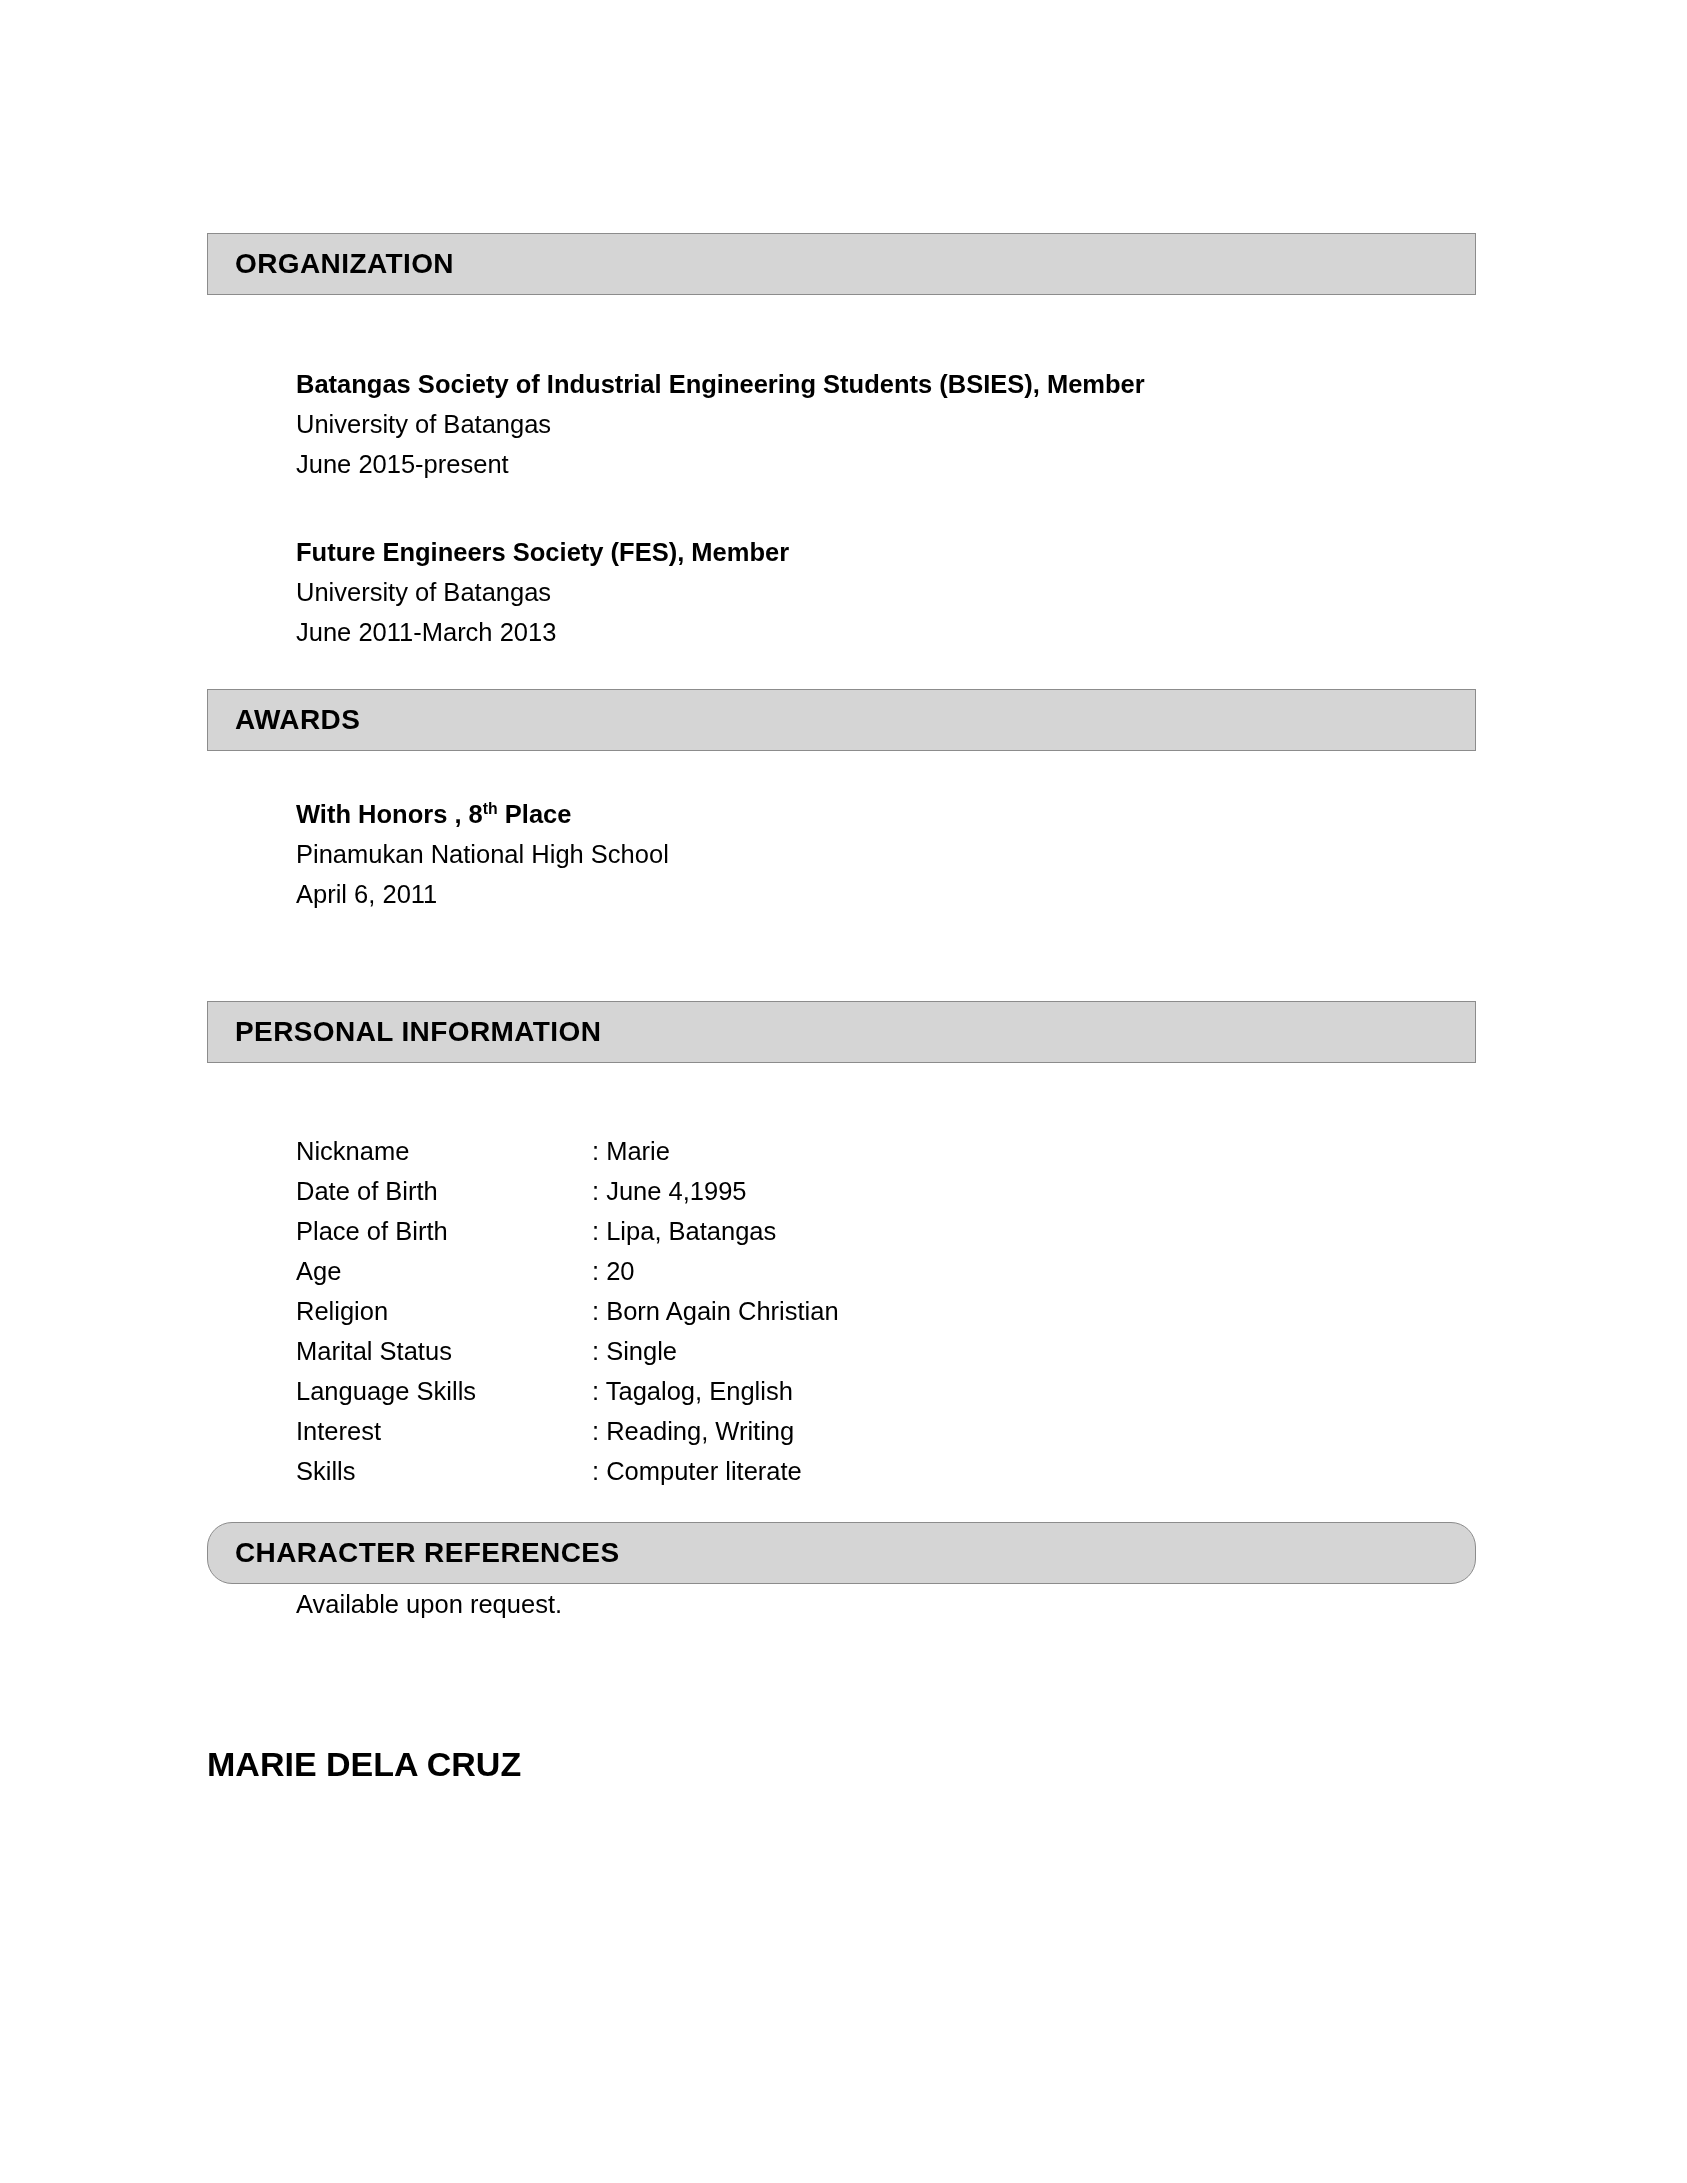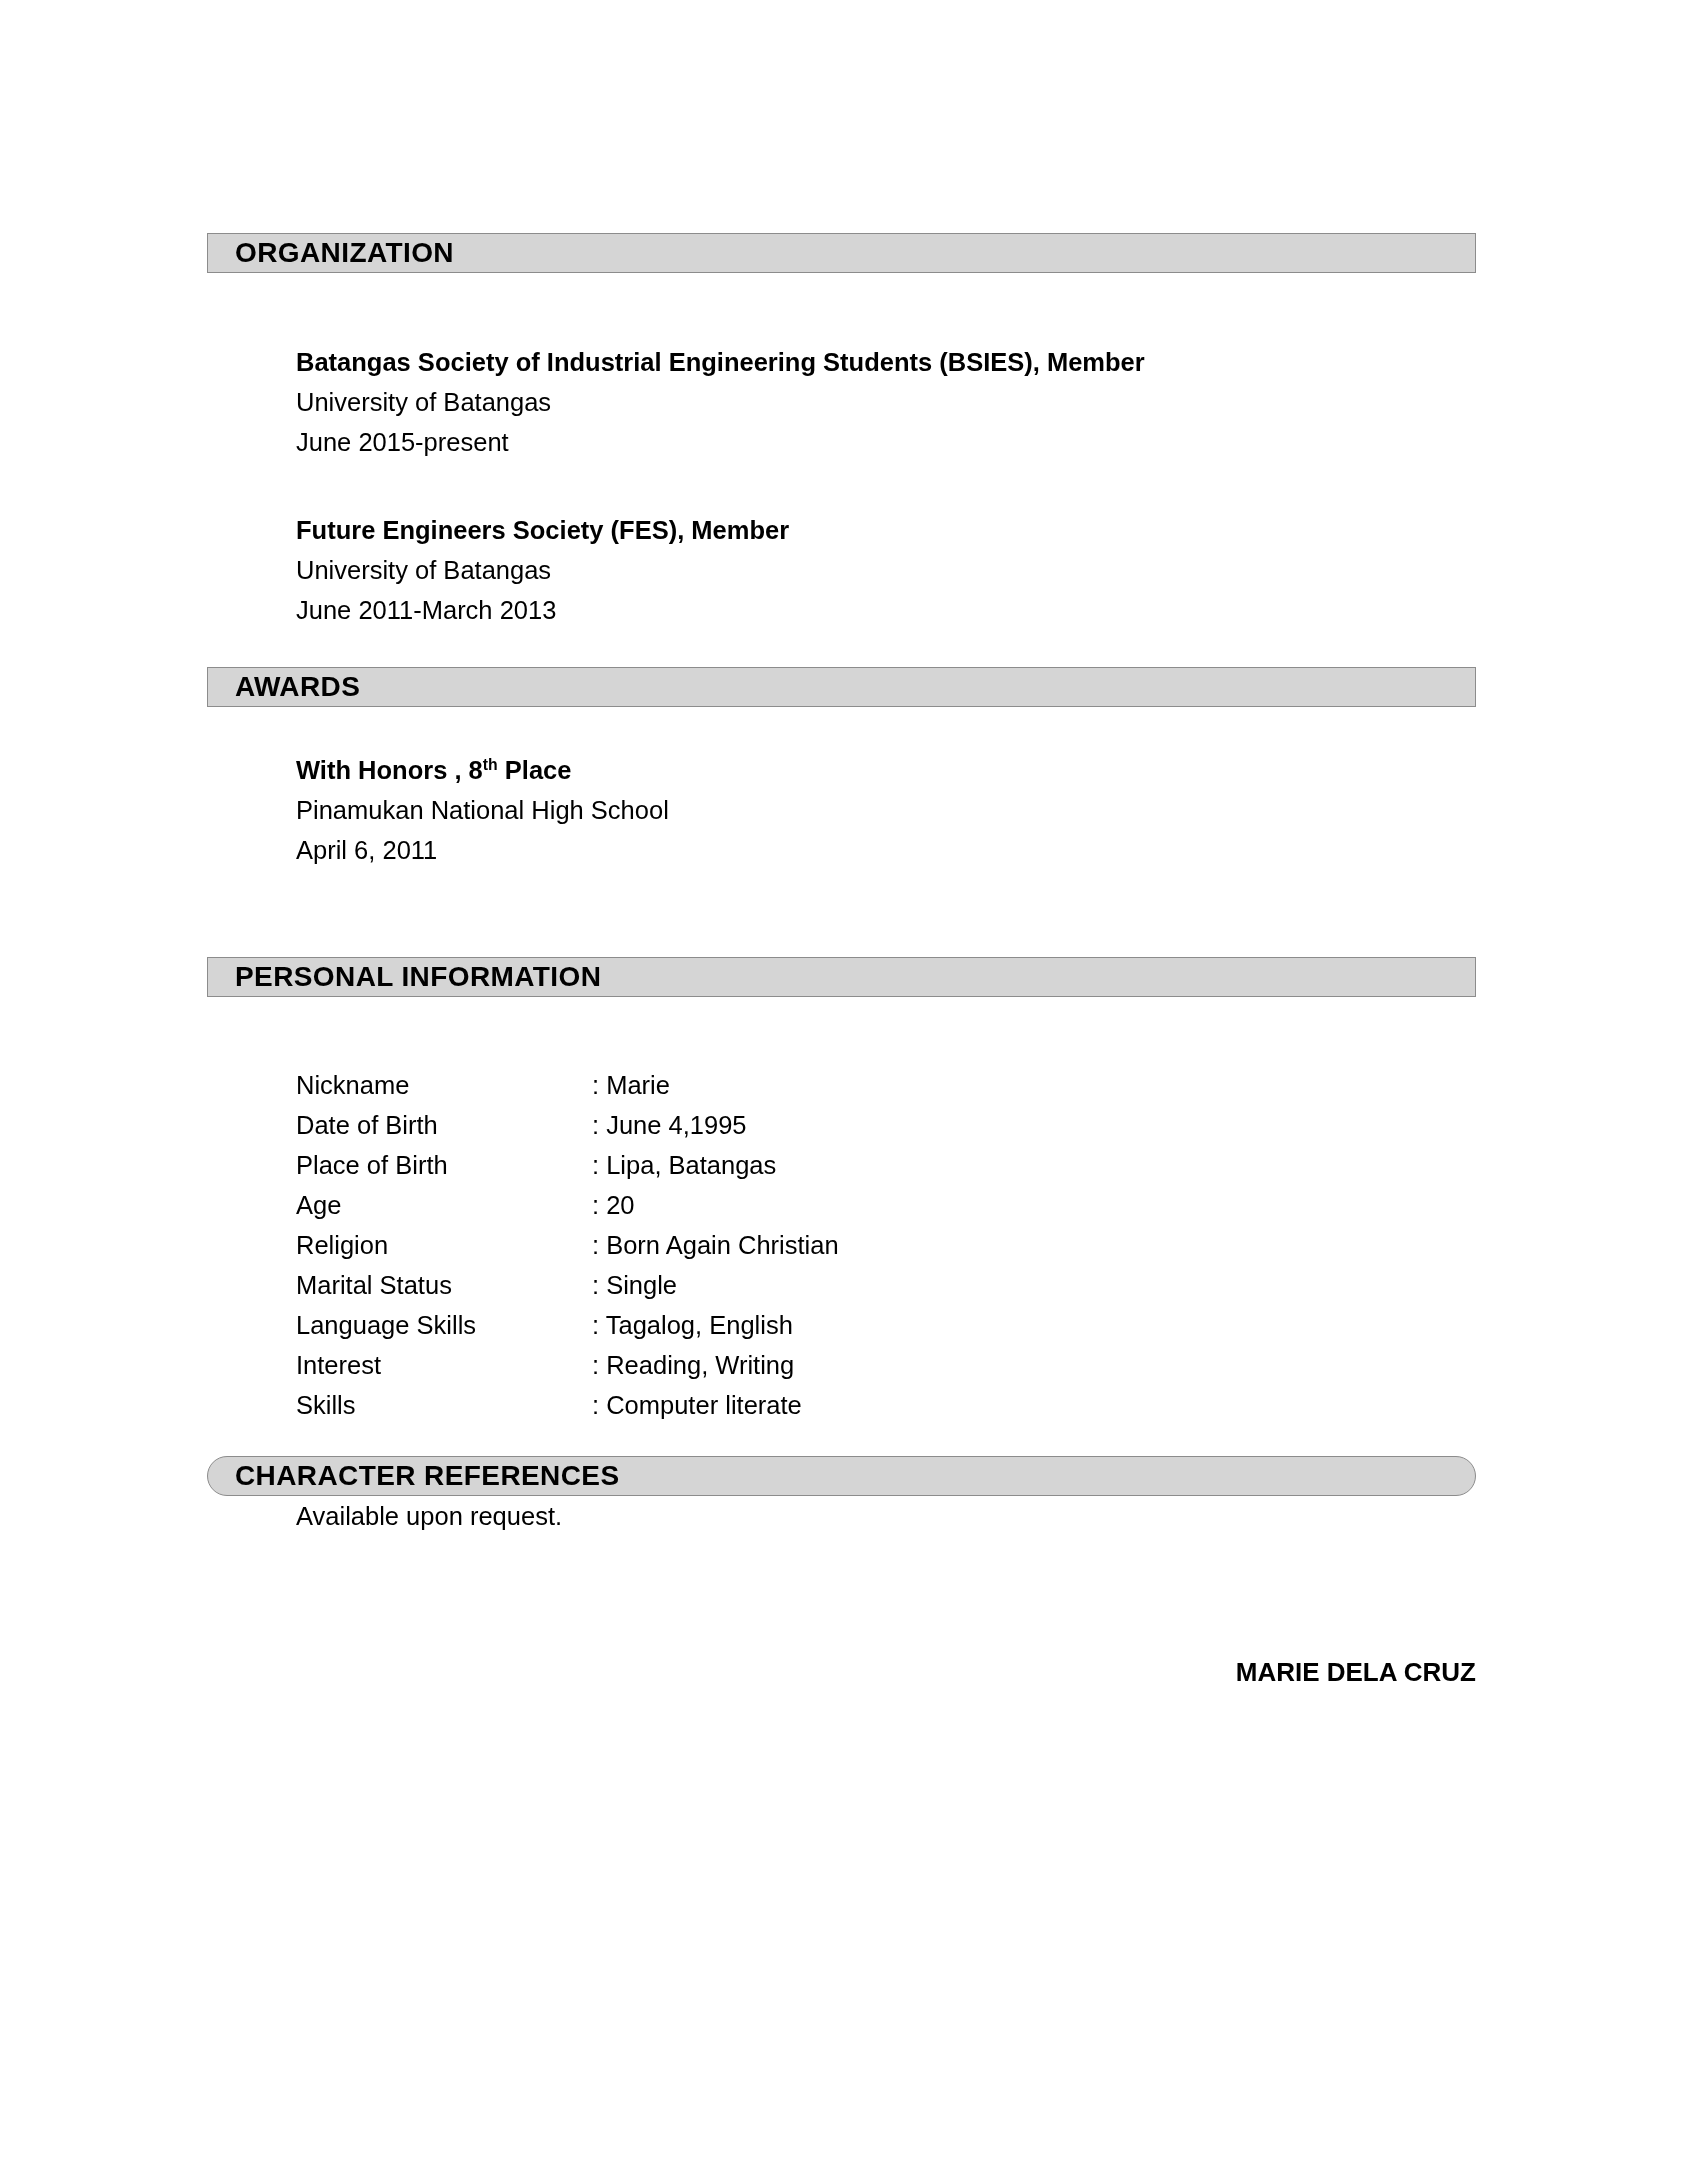--- a/index.html
+++ b/index.html
@@ -12,21 +12,21 @@
     position: relative;
     width: 1687px;
     height: 2183px;
     background: var(--page-bg, #ffffff);
     padding: 0 211px 0 207px;
     overflow: hidden;
   }
   .section-bar {
     background: var(--section-bar-bg, #d5d5d5);
     border: 1.6px solid var(--section-bar-border, #8c8c8c);
-    height: 40px;
+    height: 62px;
     display: flex;
     align-items: center;
     padding-left: 27px;
     font-size: 28px;
     font-weight: bold;
     letter-spacing: 0.4px;
   }
   .section-body {
     margin-left: 89px;
     font-size: 25.5px;
@@ -49,22 +49,21 @@
   .info-label { width: 296px; flex-shrink: 0; }
   .info-value { flex: 1; }
 
   sup {
     font-size: 0.62em;
     vertical-align: super;
     line-height: 0;
   }
   .signature-block {
     margin-top: 121px;
-    text-align: right;
-    font-size: 26px;
+    font-size: 34px;
     font-weight: bold;
   }
 </style>
 </head>
 <body>
 
 <div class="page">
 
   <section>
     <header class="section-bar bar-organization">

